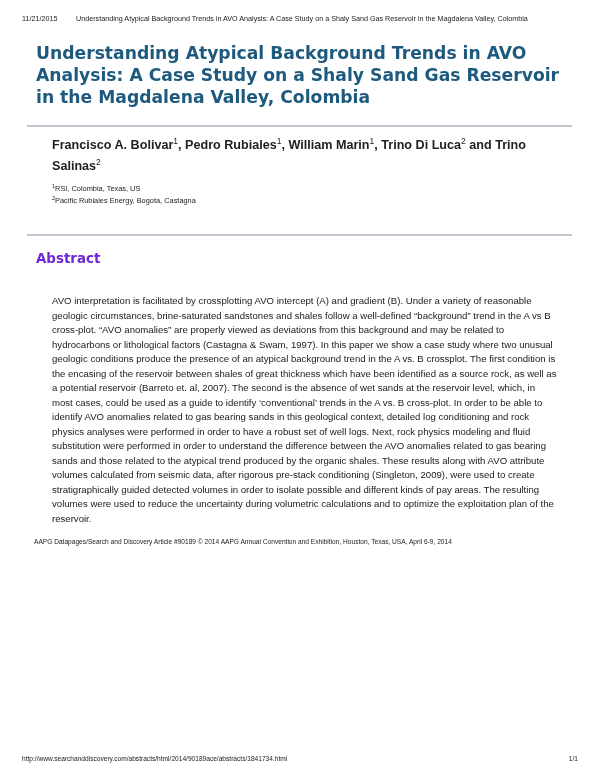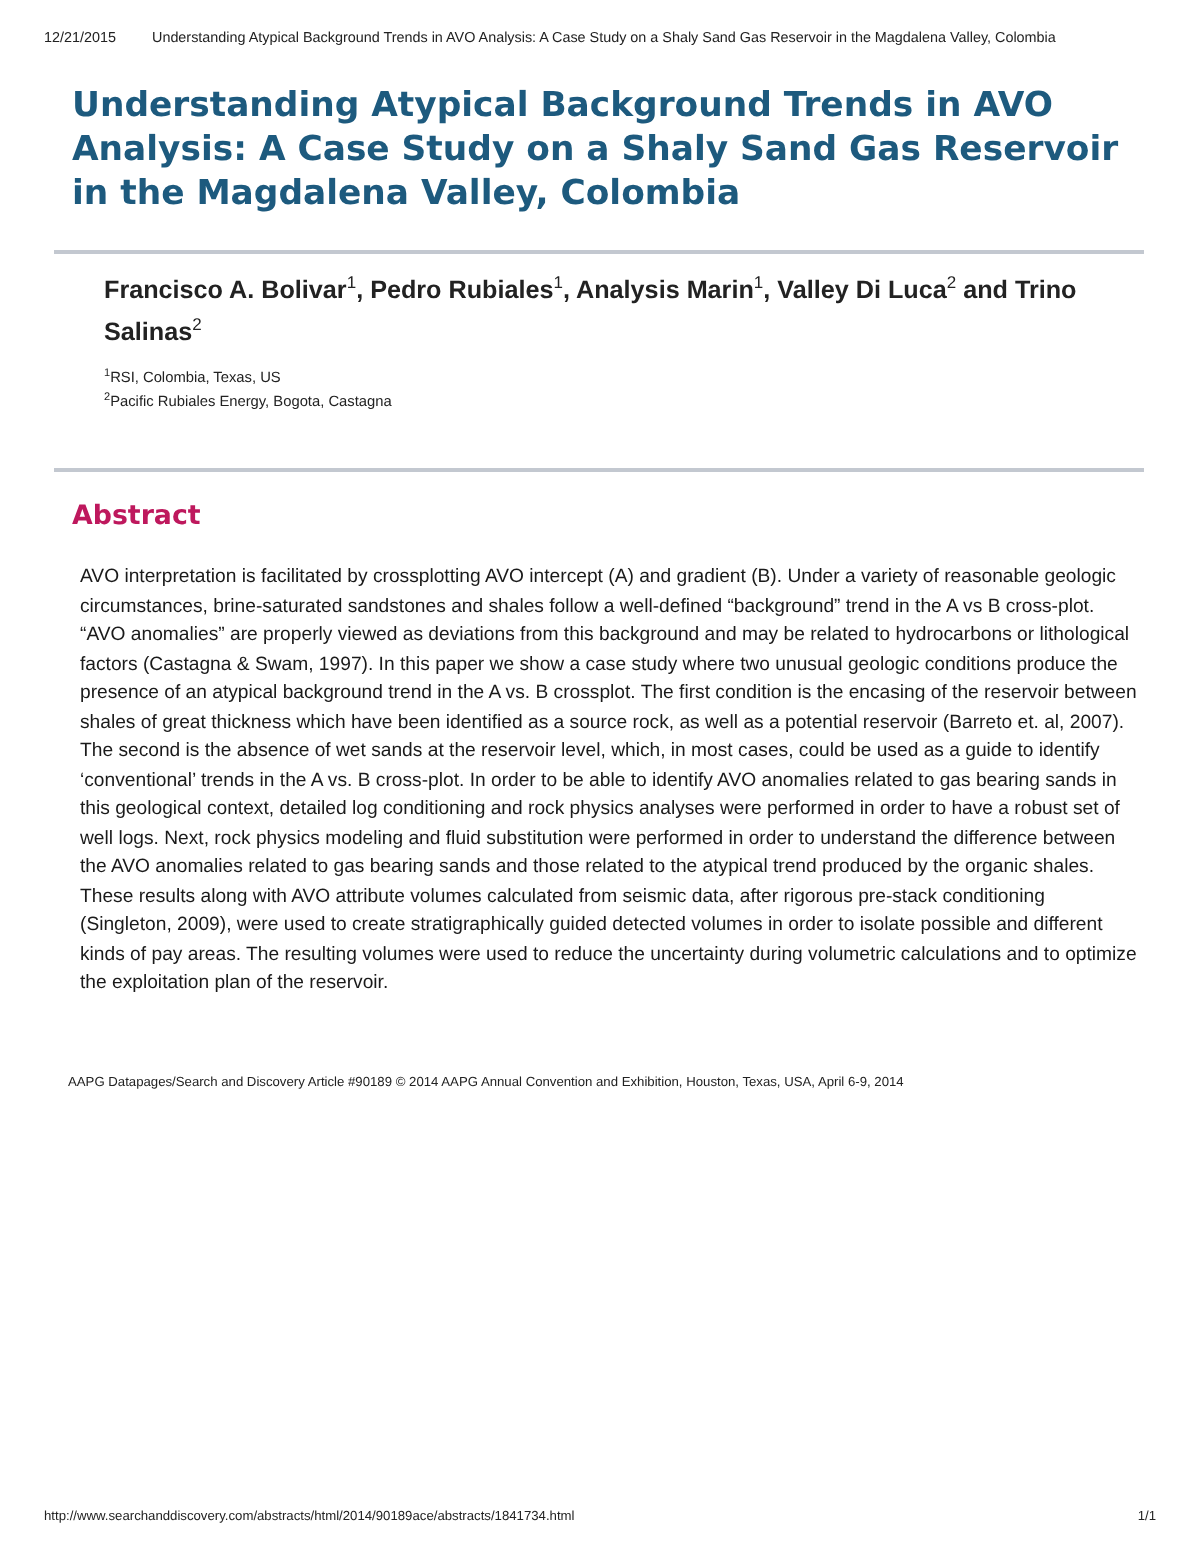--- a/index.html
+++ b/index.html
@@ -82,33 +82,33 @@
     }
     .affils .link { color: #3a79a8; }
     .abstract-heading {
       position: absolute;
       top: 251px;
       left: 36px;
       margin: 0;
       font-family: "DejaVu Sans", sans-serif;
       font-weight: bold;
       font-size: 13.4px;
-      color: #be185d;
+      color: #6d28d9;
     }
     .abstract-body {
       position: absolute;
       top: 278px;
       left: 36px;
       width: 537px;
       font-size: 9.6px;
       line-height: 14.5px;
       color: #1a1a1a;
       text-align: left;
     }
-    .abstract-body p { margin: 4px; }
+    .abstract-body p { margin: 16px; }
     .citation {
       position: absolute;
       top: 538px;
       left: 34px;
       width: 560px;
       font-size: 6.6px;
       color: #222;
       white-space: nowrap;
     }
     .print-footer {
@@ -122,33 +122,33 @@
     .print-footer .page {
       position: absolute;
       right: 0;
       top: 0;
     }
   </style>
 </head>
 <body>
 
 <div class="print-header">
-  <span class="date">12/21/2015</span>
+  <span class="date">11/21/2015</span>
   <span>Understanding Atypical Background Trends in AVO Analysis: A Case Study on a Shaly Sand Gas Reservoir in the Magdalena Valley, Colombia</span>
 </div>
 
 <h1 class="title">Understanding Atypical Background Trends in AVO Analysis: A Case Study on a Shaly Sand Gas Reservoir in the Magdalena Valley, Colombia</h1>
 
 <div class="rule r1"></div>
 
 <div class="authors">
   <span><span>Francisco A. Bolivar</span><sup>1</sup><span>, </span></span>
   <span><span>Pedro Rubiales</span><sup>1</sup><span>, </span></span>
-  <span><span>Analysis Marin</span><sup>1</sup><span>, </span></span>
-  <span><span>Valley Di Luca</span><sup>2</sup><span> and </span></span>
+  <span><span>William Marin</span><sup>1</sup><span>, </span></span>
+  <span><span>Trino Di Luca</span><sup>2</sup><span> and </span></span>
   <span><span>Trino Salinas</span><sup>2</sup></span>
 </div>
 
 <div class="affils">
   <div><sup>1</sup><span>RSI, Colombia, Texas, US</span></div>
   <div><sup>2</sup><span>Pacific Rubiales Energy, Bogota, Castagna</span></div>
 </div>
 
 <div class="rule r2"></div>
 

